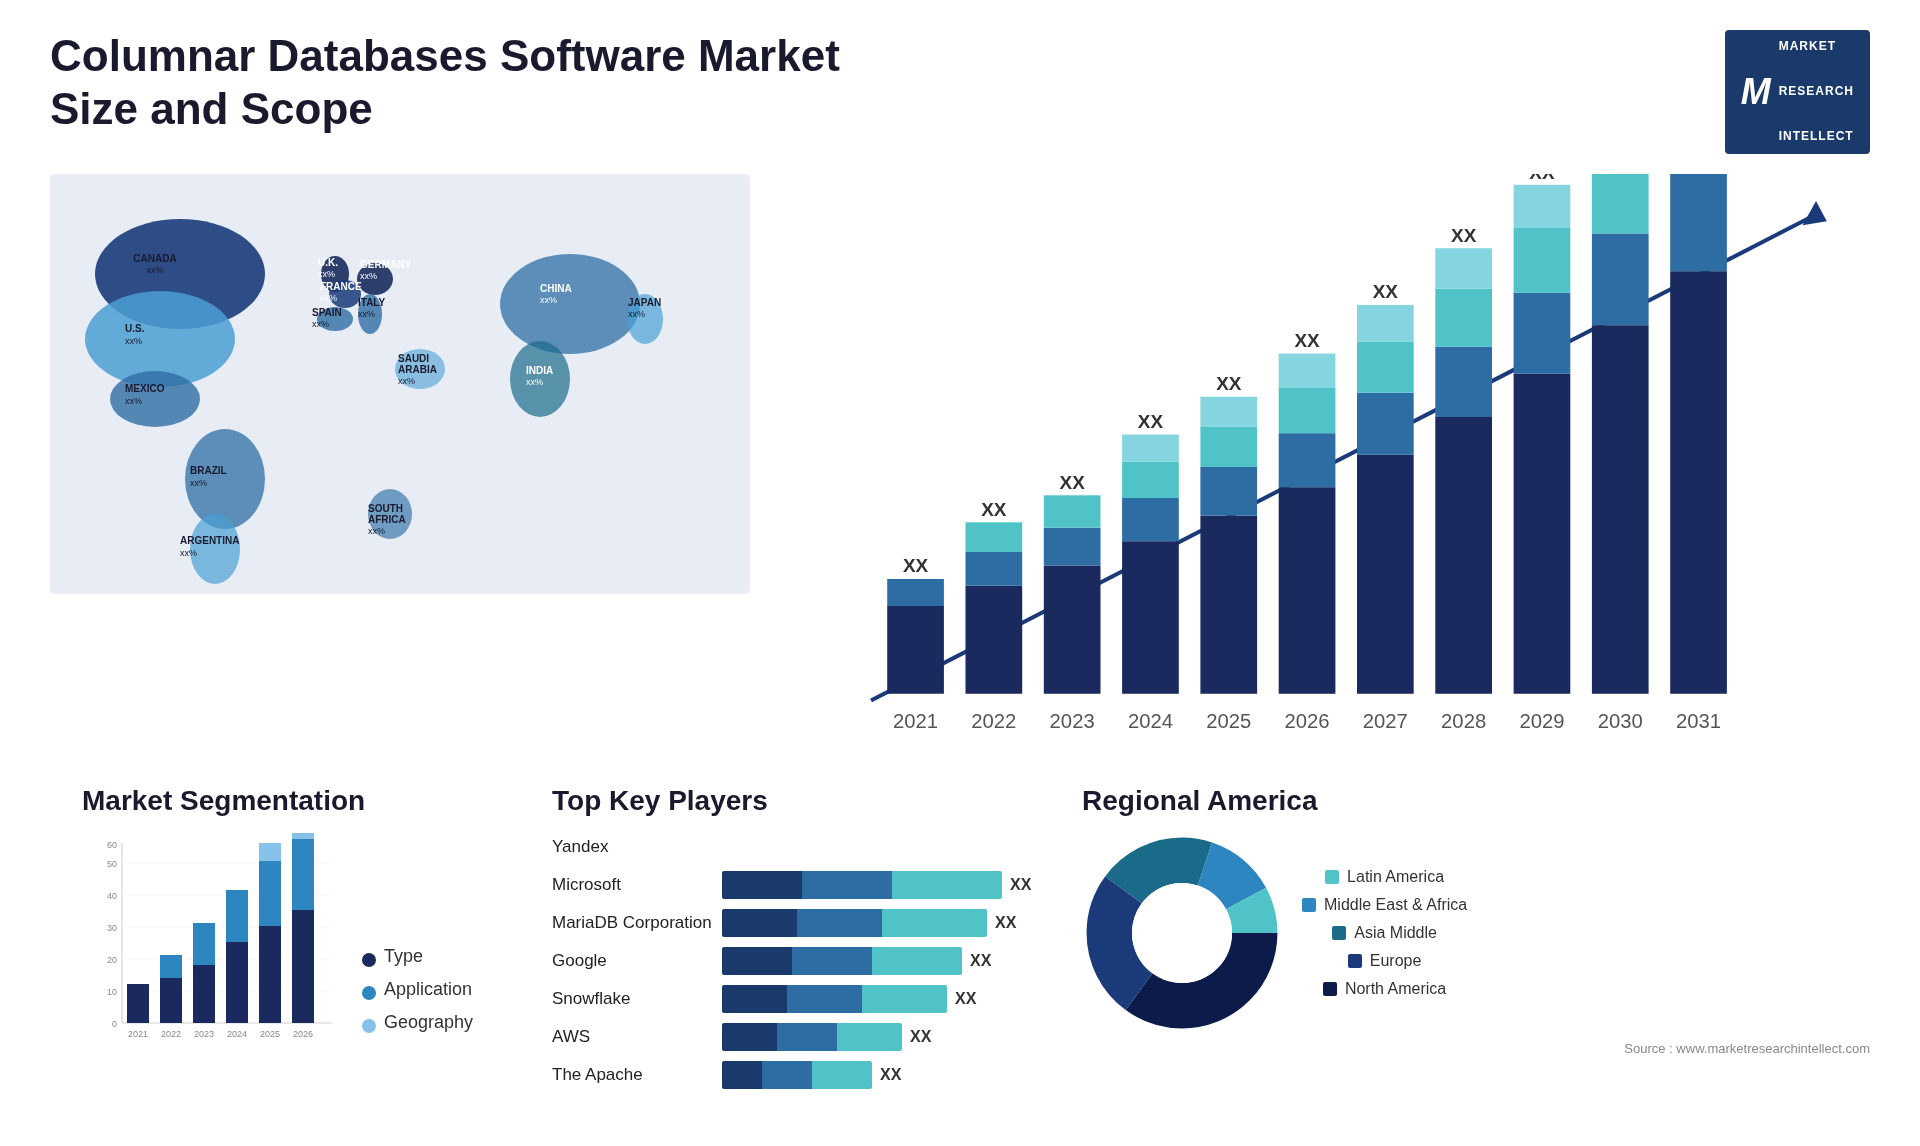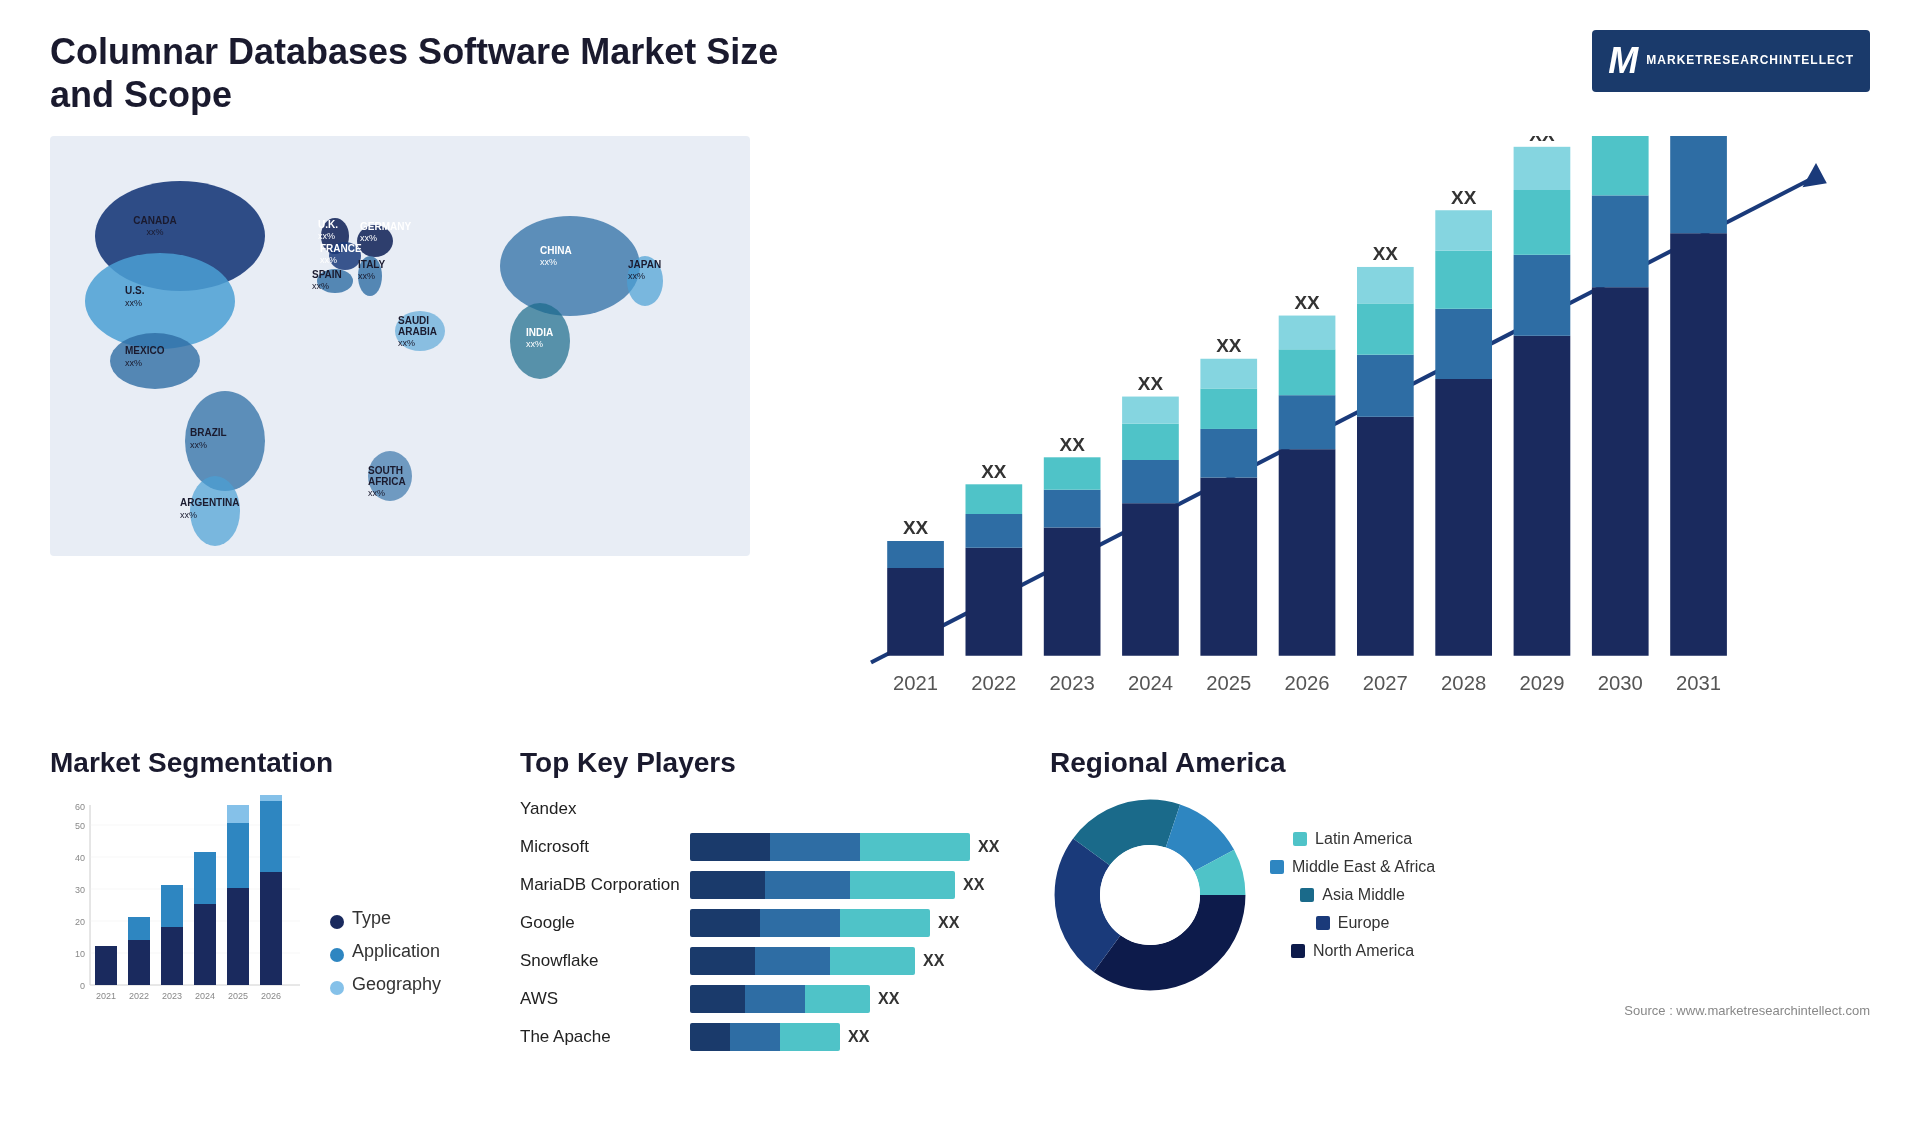--- a/index.html
+++ b/index.html
@@ -17,21 +17,21 @@
       background: #fff;
       position: relative;
     }
     .header-row {
       display: flex;
       align-items: flex-start;
       justify-content: space-between;
       margin-bottom: 20px;
     }
     .main-title {
-      font-size: 36px;
+      font-size: 44px;
       font-weight: 700;
       color: #1a1a2e;
       max-width: 800px;
       line-height: 1.2;
     }
     .logo-area {
       display: flex;
       flex-direction: column;
       align-items: center;
       gap: 4px;
@@ -45,42 +45,44 @@
       gap: 8px;
     }
     .logo-m {
       font-size: 36px;
       font-weight: 900;
       color: #fff;
       font-style: italic;
     }
     .logo-text {
       display: flex;
-      flex-direction: row;
+      flex-direction: column;
       line-height: 1.1;
+      gap: 32px;
     }
     .logo-text span {
       font-size: 12px;
       font-weight: 700;
       color: #fff;
       letter-spacing: 1px;
     }
     .top-section {
       display: flex;
       gap: 40px;
       margin-bottom: 40px;
     }
     .map-area {
       flex: 0 0 700px;
       height: 420px;
       position: relative;
     }
     .bottom-section {
       display: flex;
       gap: 30px;
+      margin-left: 32px;
     }
     .segmentation-area {
       flex: 0 0 440px;
     }
     .key-players-area {
       flex: 0 0 500px;
     }
     .regional-area {
       flex: 1;
     }

